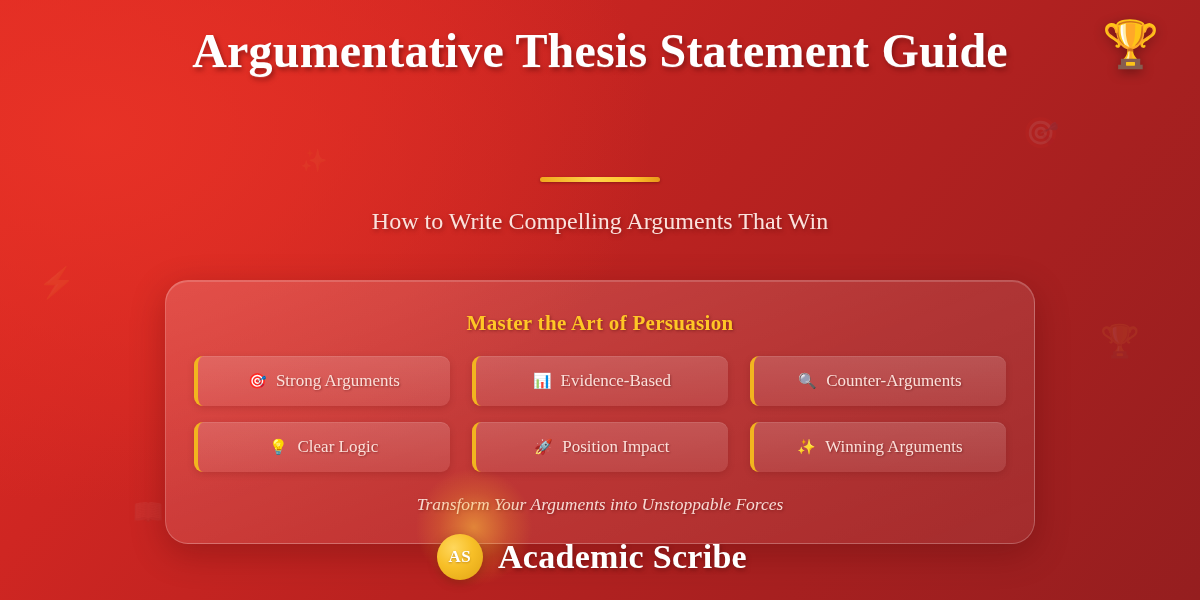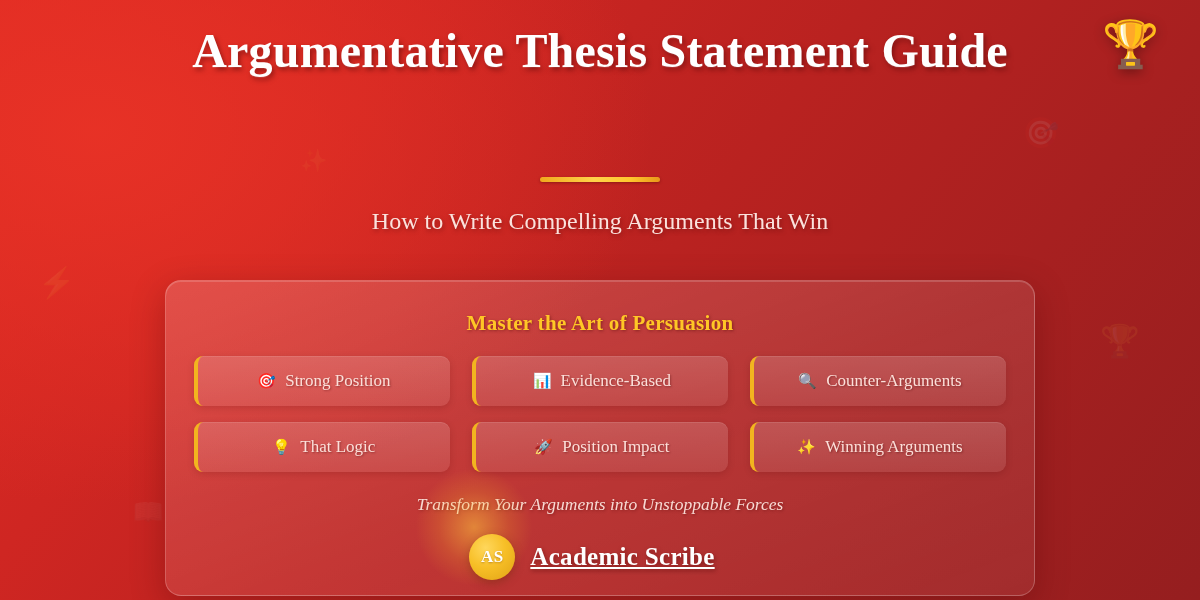--- a/index.html
+++ b/index.html
@@ -86,22 +86,22 @@
     color: #fbe2dd;
     text-shadow: 1px 2px 4px rgba(90,12,12,0.5);
   }
 
   
   .card {
     position: absolute;
     left: 165px;
     top: 280px;
     width: 870px;
-    height: 316px;
-    border-radius: 16px;
+    height: 264px;
+    border-radius: 23px;
     background: linear-gradient(160deg, rgba(255,255,255,0.17) 0%, rgba(255,255,255,0.095) 55%, rgba(255,255,255,0.06) 100%);
     border: 1px solid rgba(255,255,255,0.22);
     box-shadow: 0 10px 34px rgba(70,6,6,0.30), inset 0 1px 0 rgba(255,255,255,0.17);
   }
 
   .card-title {
     text-align: center;
     margin-top: 30px;
     font-size: 21px;
     font-weight: bold;
@@ -179,26 +179,25 @@
     font-size: 17px;
     font-weight: bold;
     color: #ffffff;
     letter-spacing: 0.5px;
     text-shadow: 0 1px 2px rgba(130,70,0,0.45);
     box-shadow: 0 3px 10px rgba(90,40,0,0.35);
   }
 
   .brand-name {
     position: relative;
-    font-size: 25px;
+    font-size: 34px;
     font-weight: bold;
     color: #ffffff;
     letter-spacing: 0.3px;
     text-shadow: 1px 2px 4px rgba(80,10,10,0.55);
-    text-decoration: underline;
   }
 </style>
 </head>
 <body>
 
 <div class="poster">
 
   <div id="deco-layer">
       <div class="bg-deco deco-bolt">⚡</div>
       <div class="bg-deco deco-target">🎯</div>
@@ -214,33 +213,33 @@
   <div class="divider"></div>
 
   <p class="subtitle">How to Write Compelling Arguments That Win</p>
 
   <div class="card">
     <div class="card-title">Master the Art of Persuasion</div>
 
     <div class="pill-grid" id="pill-grid">
         <div class="pill">
           <span class="pill-icon">🎯</span>
-          <span class="pill-label">Strong Position</span>
+          <span class="pill-label">Strong Arguments</span>
         </div>
         <div class="pill">
           <span class="pill-icon">📊</span>
           <span class="pill-label">Evidence-Based</span>
         </div>
         <div class="pill">
           <span class="pill-icon">🔍</span>
           <span class="pill-label">Counter-Arguments</span>
         </div>
         <div class="pill">
           <span class="pill-icon">💡</span>
-          <span class="pill-label">That Logic</span>
+          <span class="pill-label">Clear Logic</span>
         </div>
         <div class="pill">
           <span class="pill-icon">🚀</span>
           <span class="pill-label">Position Impact</span>
         </div>
         <div class="pill">
           <span class="pill-icon">✨</span>
           <span class="pill-label">Winning Arguments</span>
         </div>
       </div>

